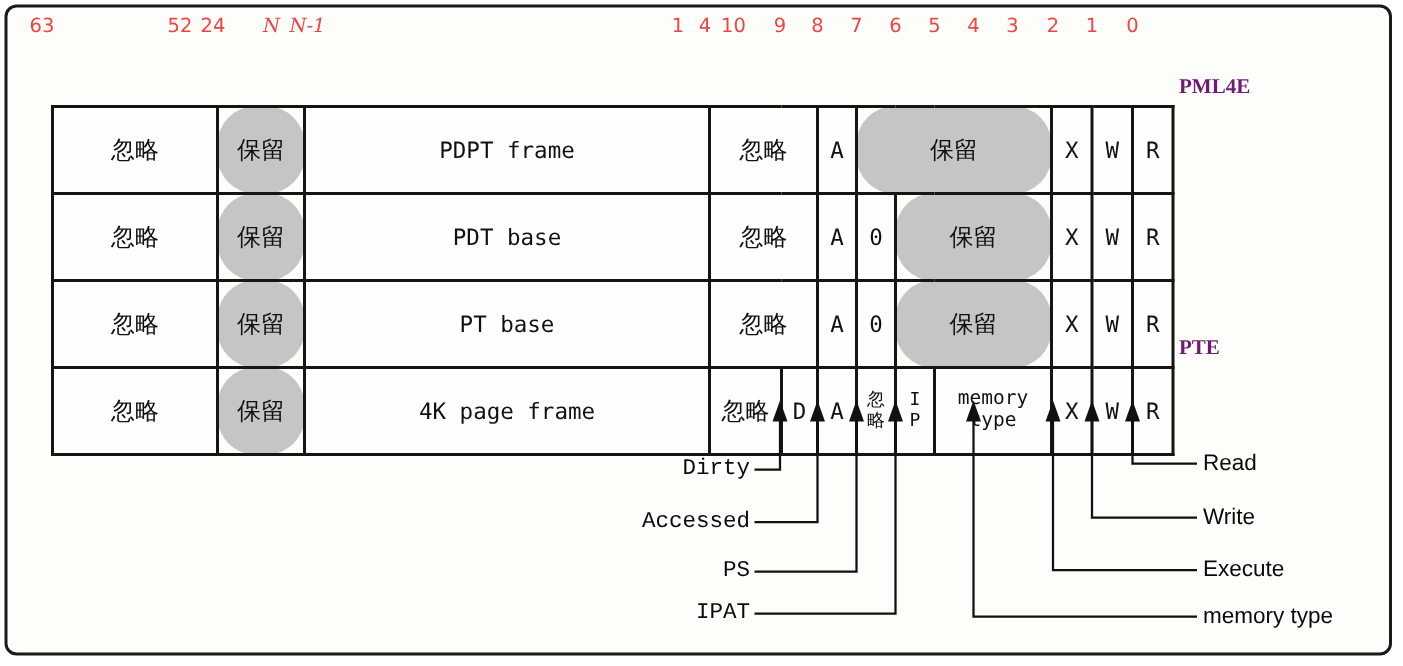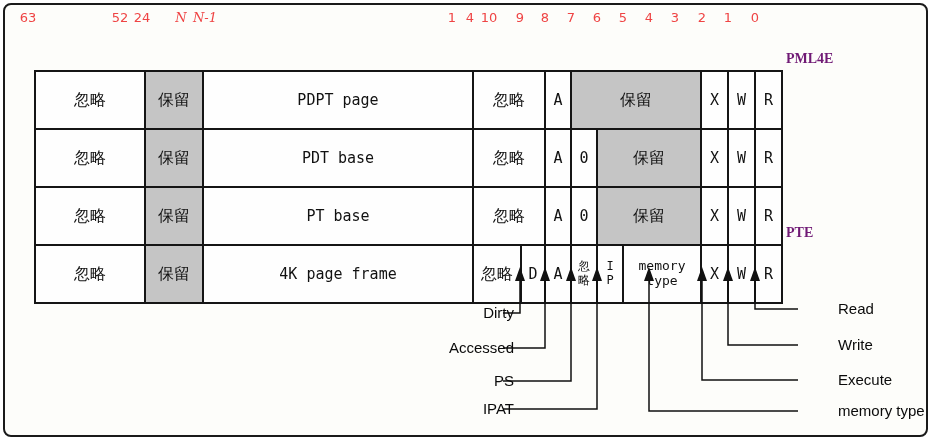--- a/index.html
+++ b/index.html
@@ -37,38 +37,38 @@
     border:2px solid #151515;
     height:58px;
     text-align:center;vertical-align:middle;
     background:#fefefe;
     font-family:"DejaVu Sans Mono","Liberation Mono",monospace;
     font-size:15px;color:#111;
     padding:0 2px;
     overflow:hidden;
   }
   #entry-table td.cjk{font-size:16px;font-family:"DejaVu Sans",sans-serif;}
-  #entry-table td.shade{background:#c5c5c5;}
+  #entry-table td.shade{background:#c5c5c5;border-radius:25px;}
   #entry-table td.sm{font-size:12px;line-height:1.15;word-break:break-word;}
   #entry-table td.mt{font-size:13px;line-height:1.15;}
   
   .rowlabel{
     position:absolute;left:786px;height:58px;line-height:58px;
     font-family:Liberation Serif, serif;
     font-weight:bold;font-size:14px;color:#701a75;
     white-space:nowrap;
   }
   
   .callout{
     position:absolute;
     font-family:"Liberation Sans","DejaVu Sans",sans-serif;
     font-size:15px;color:#0a0a0a;white-space:nowrap;
   }
-  .callout.left{right:421px;text-align:center;}
-  .callout.right{left:802px;text-align:left;margin-left:36px;}
+  .callout.left{right:435px;text-align:center;font-family:Liberation Mono, monospace;}
+  .callout.right{left:802px;text-align:left;}
   
   #lines{position:absolute;left:0;top:0;pointer-events:none;}
   #lines polyline{fill:none;stroke:#111;stroke-width:1.5;}
   #lines polygon{fill:#111;stroke:none;}
 </style>
 </head>
 <body>
 
 <div id="canvas">
   <div id="frame"></div>
@@ -104,21 +104,21 @@
         <col style="width:26px">
         <col style="width:78px">
       <col style="width:27px">
         <col style="width:27px">
         <col style="width:27px">
     </colgroup>
     <tbody>
         <tr>
       <td class="cjk">忽略</td>
       <td class="cjk shade">保留</td>
-      <td>PDPT page</td>
+      <td>PDPT frame</td>
       <td class="cjk" colspan="2">忽略</td>
       <td>A</td>
       <td class="cjk shade" colspan="3">保留</td>
       <td>X</td>
       <td>W</td>
       <td>R</td>
     </tr>
     <tr>
       <td class="cjk">忽略</td>
       <td class="cjk shade">保留</td>

